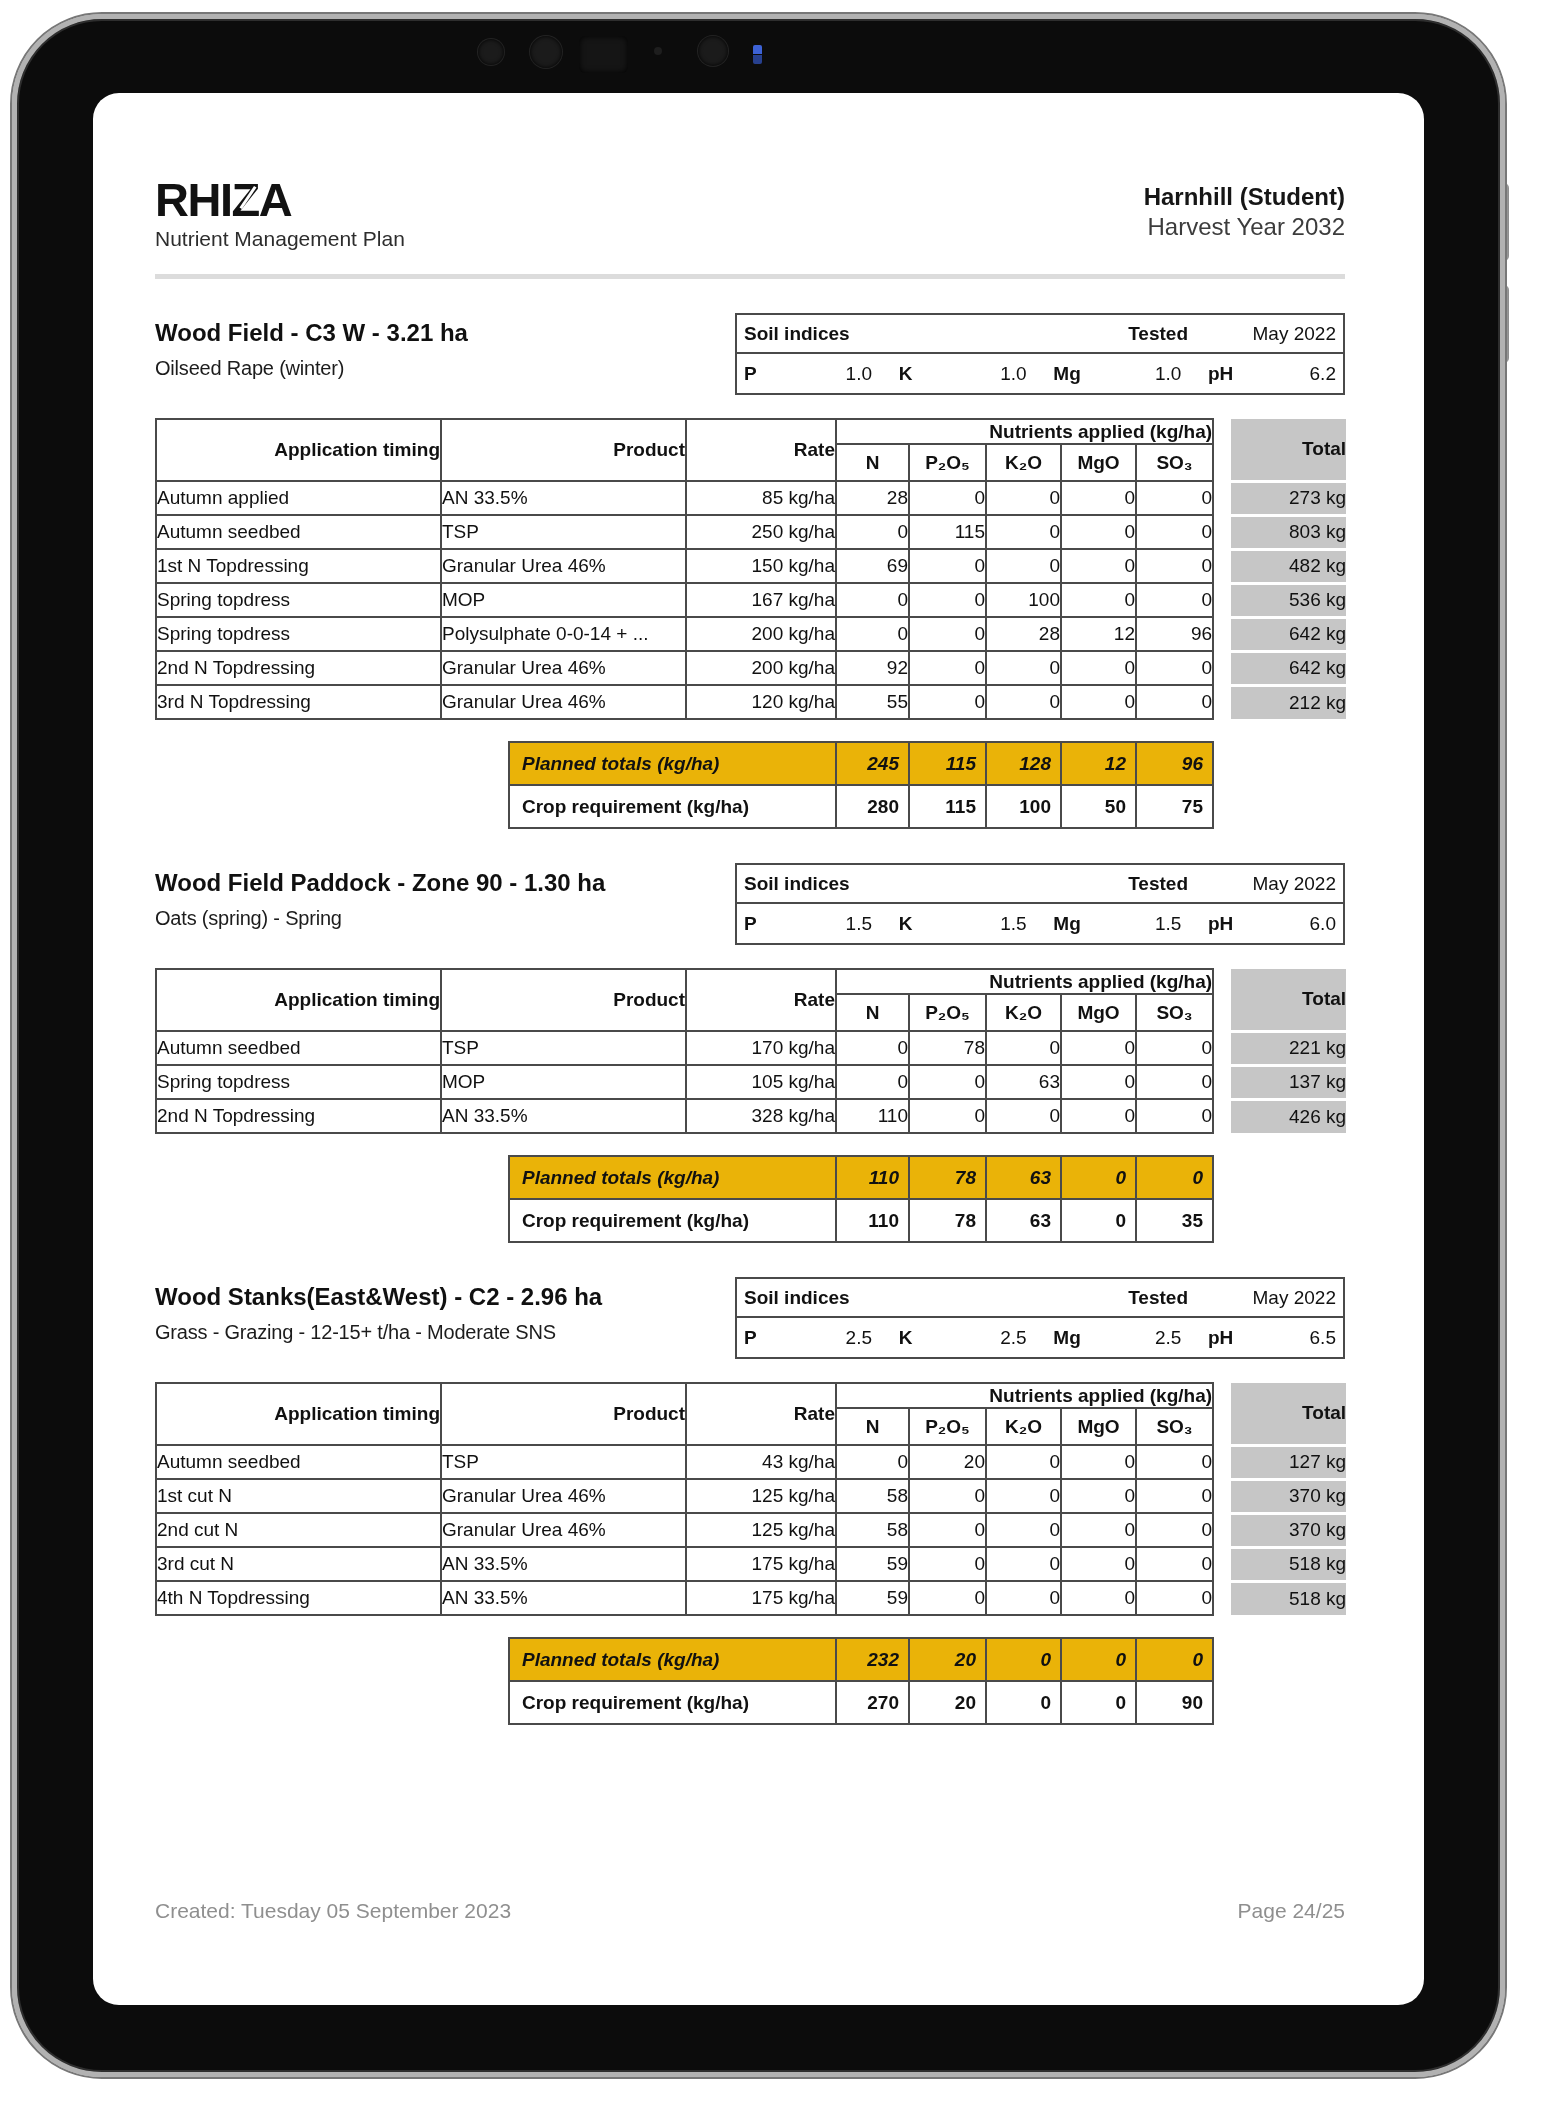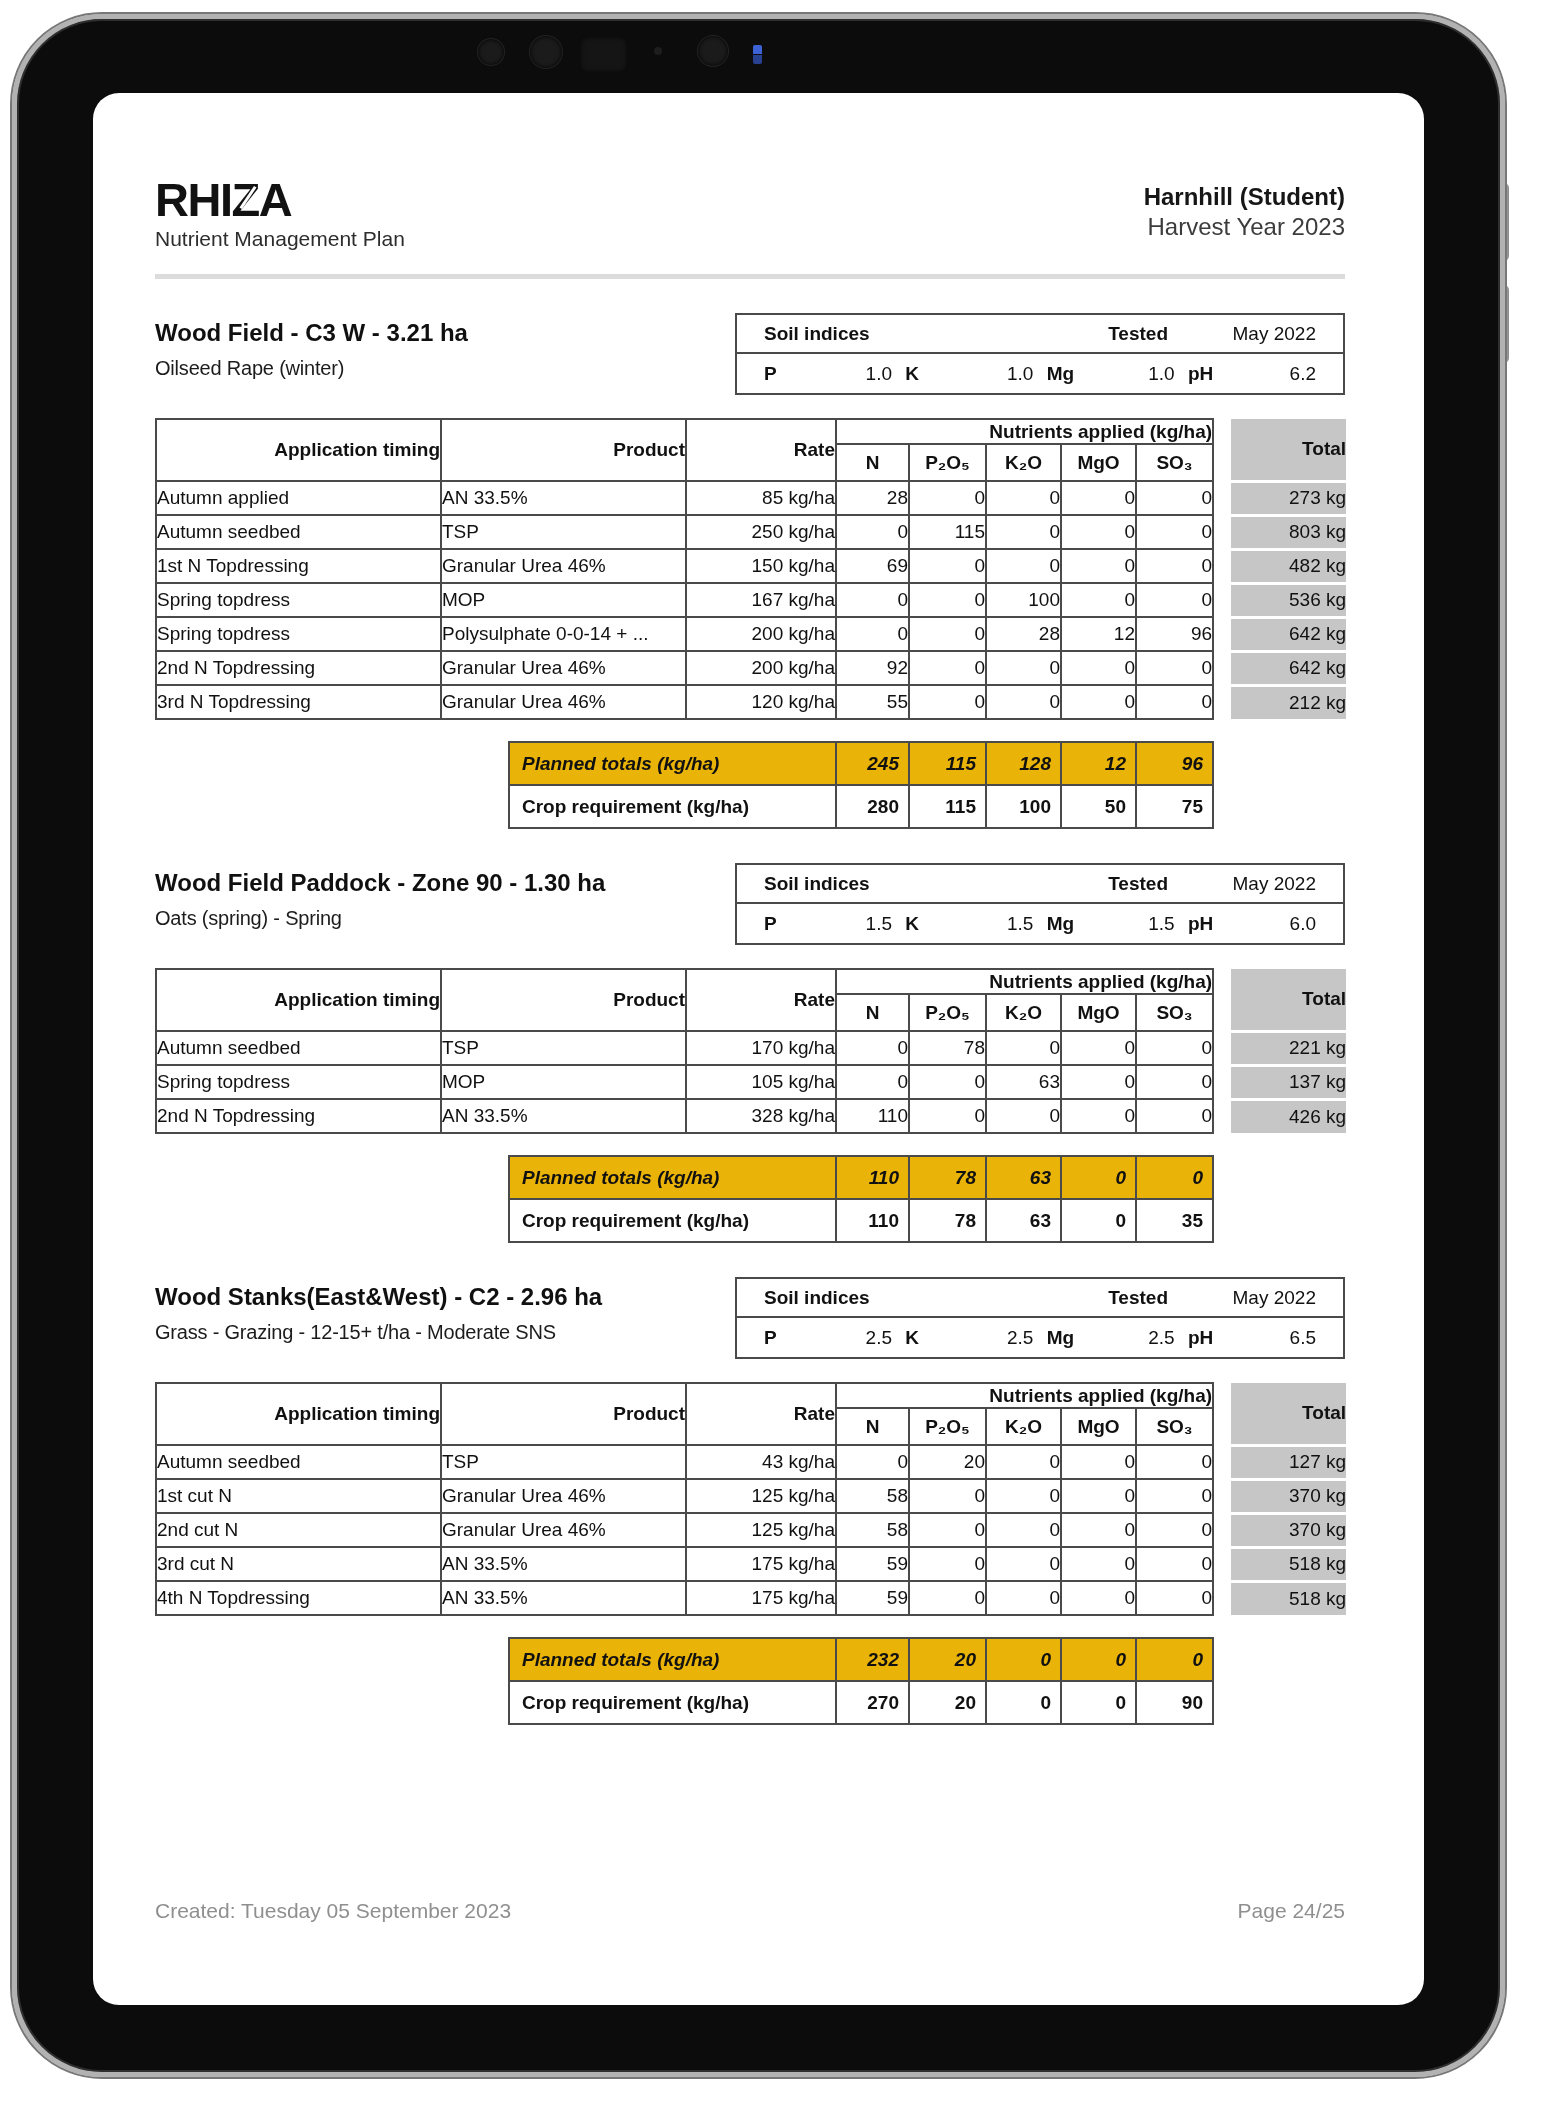--- a/index.html
+++ b/index.html
@@ -52,21 +52,21 @@
   .doc-meta .farm{font-size:24px;font-weight:700;color:#161616;line-height:28px;}
   .doc-meta .year{font-size:24px;color:#3c3c3c;line-height:28px;margin-top:2px;}
   .rule{width:1190px;height:5px;background:#dcdcdc;margin-top:23px;}
   
   .section{width:1190px;}
   .sec-head{display:flex;align-items:flex-start;margin-top:34px;}
   .sec-titles{flex:1;padding-top:5px;}
   .sec-title{font-size:24px;font-weight:700;color:#101010;line-height:30px;}
   .sec-sub{font-size:20px;color:#1c1c1c;margin-top:9px;letter-spacing:-0.2px;}
   .soil-box{width:610px;box-sizing:border-box;border:2px solid #4a4a4a;font-size:19px;}
-  .soil-r{display:flex;align-items:center;height:39px;padding:0 27px;box-sizing:border-box;}
+  .soil-r{display:flex;align-items:center;height:39px;padding:0 7px;box-sizing:border-box;}
   .soil-r1{border-bottom:2px solid #4a4a4a;}
   .soil-title{font-weight:700;flex:1;}
   .soil-tested{font-weight:700;}
   .soil-date{width:148px;text-align:right;}
   .soil-r2{justify-content:space-between;}
   .soil-pair{display:flex;justify-content:space-between;width:128px;}
   .soil-pair .lab{font-weight:700;}
   
   table.ntable{border-collapse:collapse;table-layout:fixed;width:1190px;
     font-size:19px;margin-top:23px;}
@@ -111,21 +111,21 @@
   <div class="screen">
     <div class="doc">
 
       <div class="doc-header">
         <div>
           <div class="brand-name"><span>RHI</span><span class="logo-z">Z</span><span>A</span></div>
           <div class="brand-sub">Nutrient Management Plan</div>
         </div>
         <div class="doc-meta">
           <div class="farm">Harnhill (Student)</div>
-          <div class="year">Harvest Year 2023</div>
+          <div class="year">Harvest Year 2032</div>
         </div>
       </div>
       <div class="rule"></div>
 
       <div class="doc-inner" id="sections">
   <div class="section">
     <div class="sec-head">
       <div class="sec-titles">
         <div class="sec-title">Wood Field - C3 W - 3.21 ha</div>
         <div class="sec-sub">Oilseed Rape (winter)</div>

